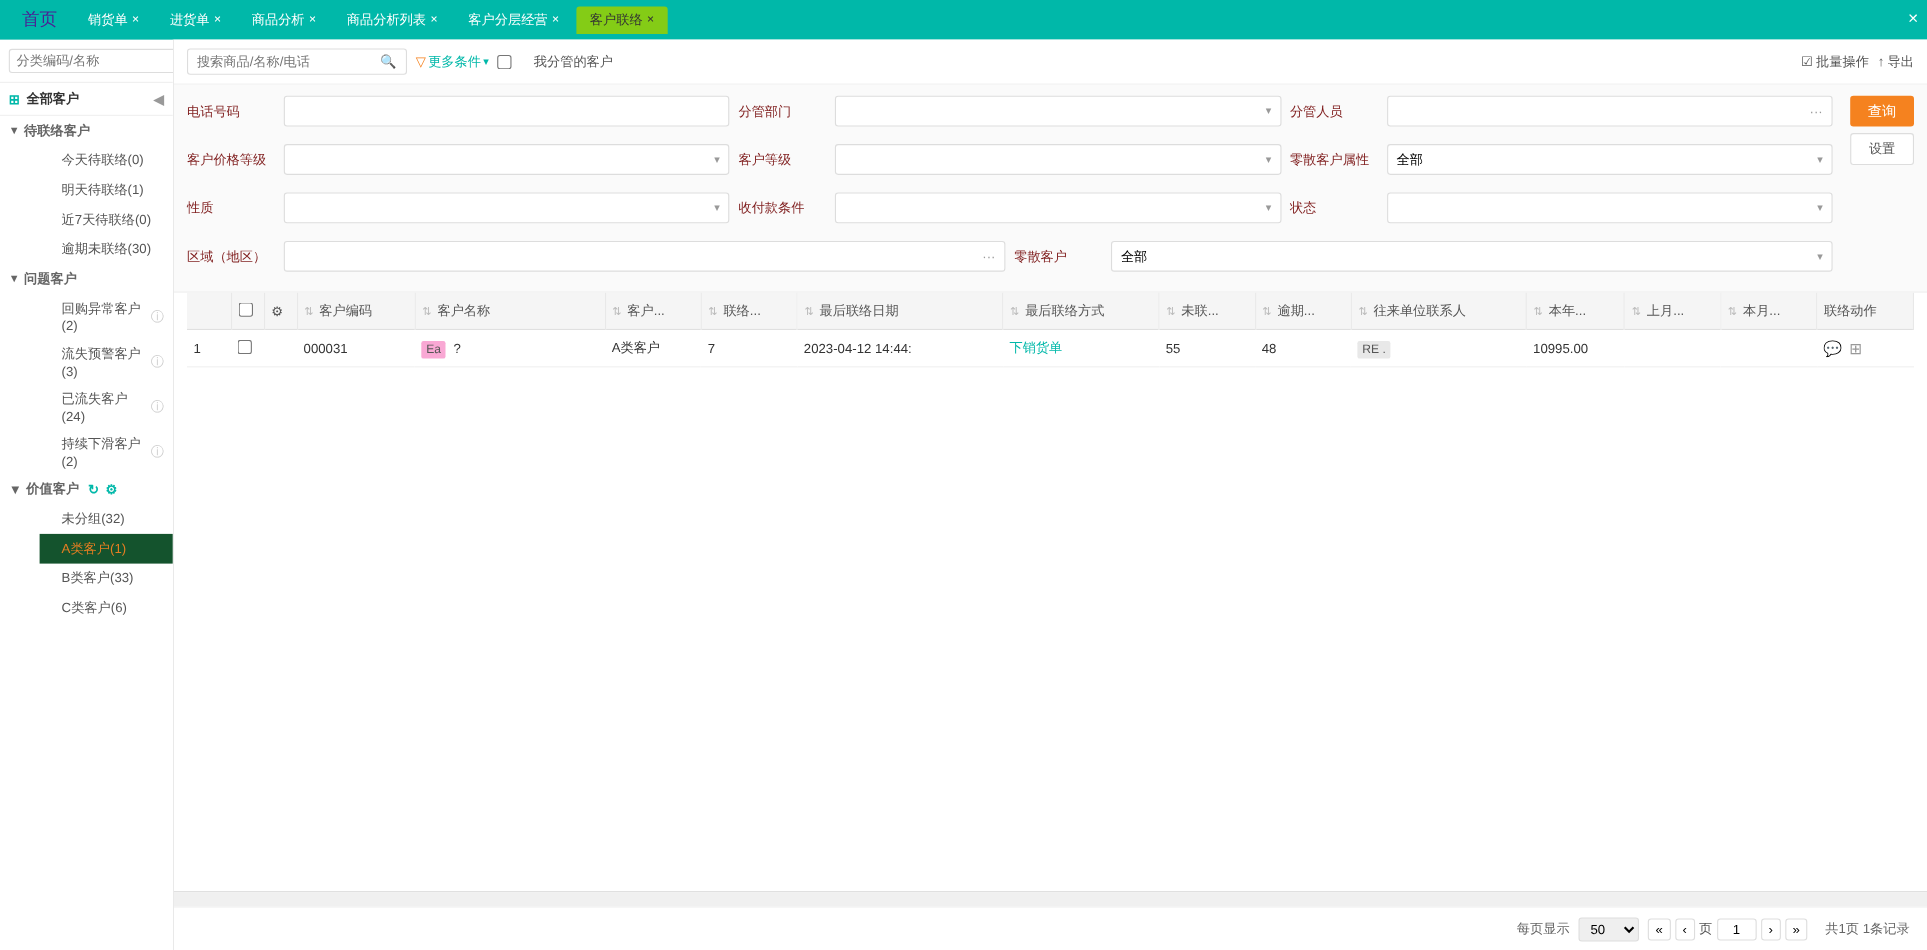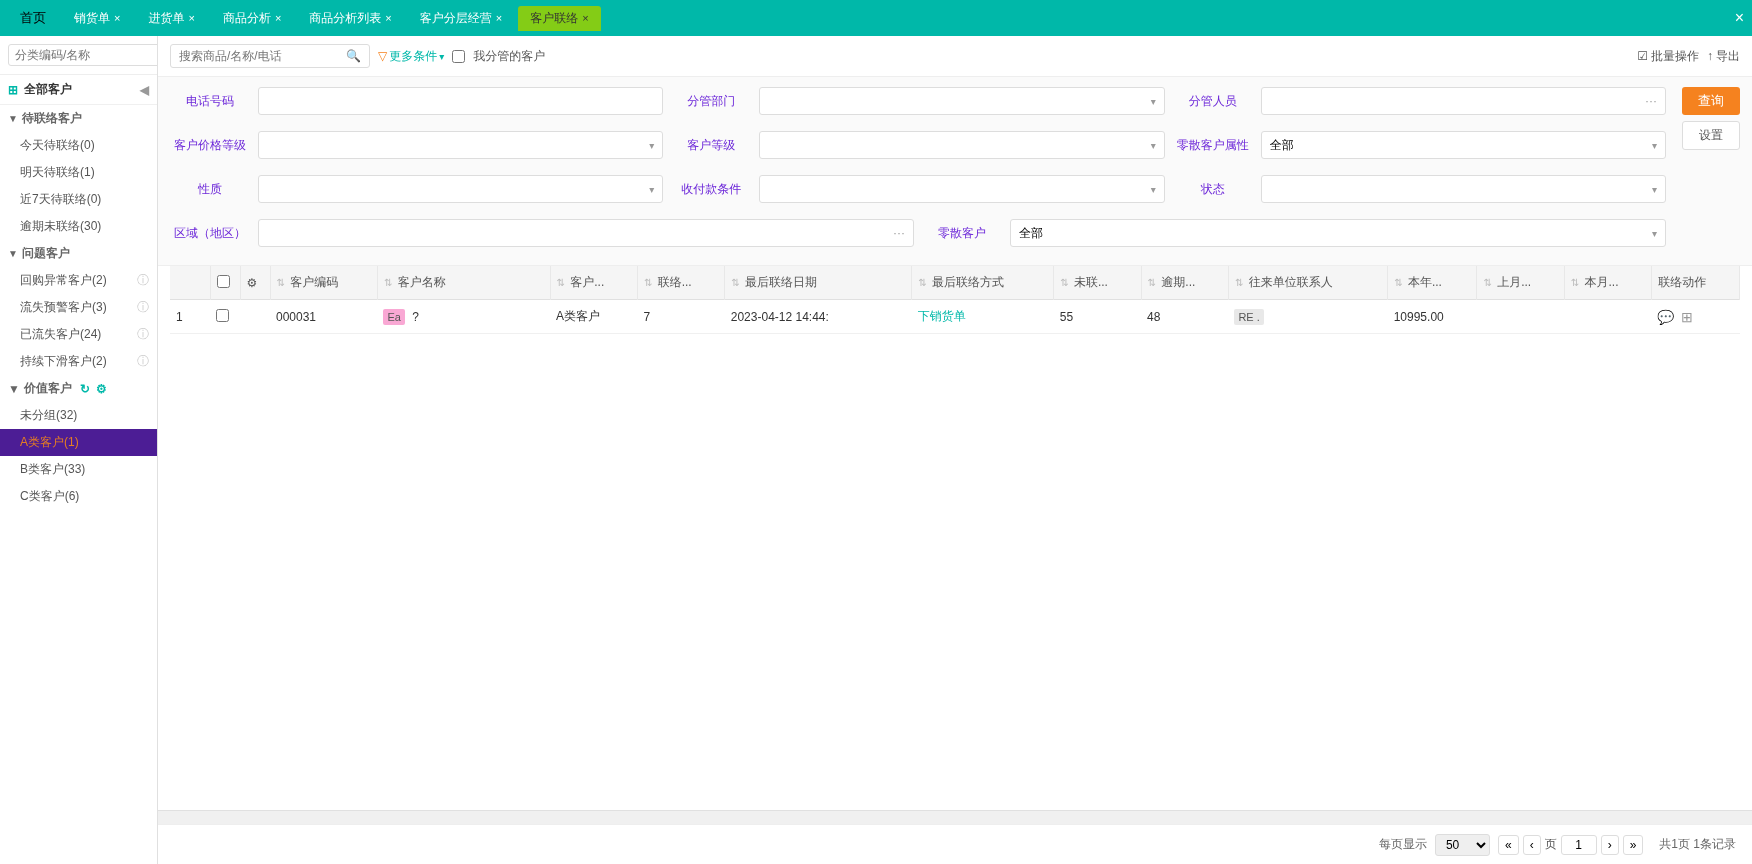--- a/index.html
+++ b/index.html
@@ -20,21 +20,21 @@
       cursor: pointer;
       border-radius: 3px 3px 0 0;
       display: flex;
       align-items: center;
       gap: 4px;
       font-size: 13px;
       white-space: nowrap;
     }
     .nav-tab.active { background: #84cc16; color: #333; }
     .nav-tab .close-btn { font-size: 11px; color: inherit; cursor: pointer; }
-    .nav-tab-home { color: #000000; font-size: 13px; padding: 4px 12px; cursor: pointer; text-align: right; }
+    .nav-tab-home { color: #4c1d95; font-size: 16px; padding: 4px 12px; cursor: pointer; text-align: right; }
     .top-nav-right { margin-left: auto; color: #fff; font-size: 16px; cursor: pointer; }
 
     
     .main-layout {
       display: flex;
       height: calc(864px - 36px);
     }
 
     
     .sidebar {
@@ -81,22 +81,23 @@
     }
     .sidebar-group-label .arrow { font-size: 10px; }
 
     .sidebar-item {
       padding: 5px 8px 5px 20px;
       color: #555;
       cursor: pointer;
       display: flex;
       align-items: center;
       justify-content: space-between;
-    }
-    .sidebar-item.active { background: #4c1d95; color: #e67e22; }
+      margin-left: 36px;
+    }
+    .sidebar-item.active { background: #14532d; color: #e67e22; }
 
     .sidebar-value-group {
       padding: 5px 8px;
       color: #666;
       display: flex;
       align-items: center;
       gap: 4px;
       font-weight: bold;
     }
 
@@ -135,21 +136,21 @@
     .more-conditions {
       color: #00b8a9;
       cursor: pointer;
       display: flex;
       align-items: center;
       gap: 2px;
     }
     .my-customers {
       display: flex;
       align-items: center;
-      gap: 8px;
+      gap: 20px;
       color: #555;
       cursor: pointer;
     }
     .filter-bar-right { margin-left: auto; display: flex; align-items: center; gap: 8px; }
     .batch-op-btn, .export-btn {
       display: flex;
       align-items: center;
       gap: 3px;
       color: #555;
       cursor: pointer;
@@ -170,22 +171,22 @@
     }
     .adv-filter-row:last-child { margin-bottom: 0; }
     .filter-field {
       display: flex;
       align-items: center;
       flex: 1;
       min-width: 0;
     }
     .filter-label {
       width: 80px;
-      text-align: center;
-      color: #6d28d9;
+      text-align: left;
+      color: #7f1d1d;
       margin-right: 8px;
       white-space: nowrap;
       flex-shrink: 0;
     }
     .filter-input {
       flex: 1;
       border: 1px solid #ddd;
       border-radius: 3px;
       padding: 4px 8px;
       font-size: 12px;

